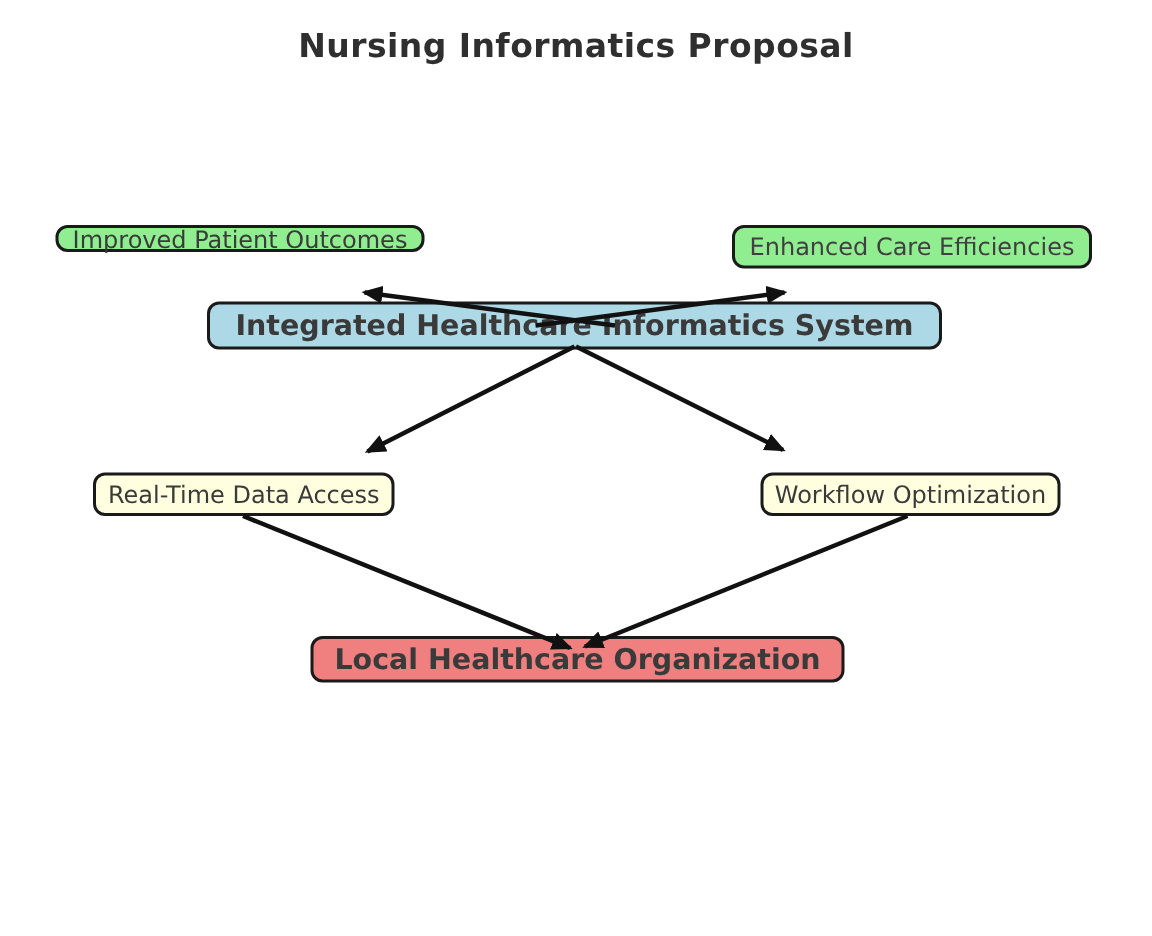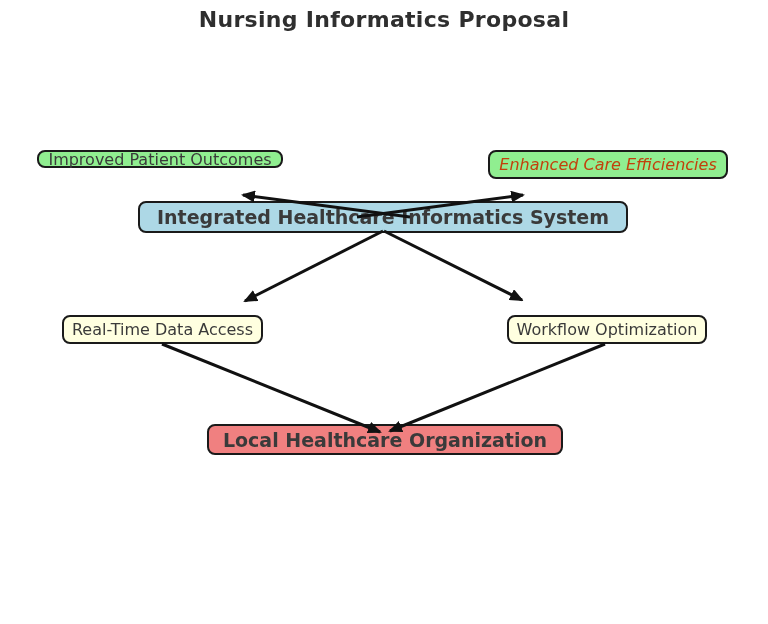--- a/index.html
+++ b/index.html
@@ -6,21 +6,21 @@
   .canvas{
     position:relative;
     width:768px;height:624px;
     background:#ffffff;
     font-family:"DejaVu Sans", sans-serif;
     overflow:hidden;
   }
   .title{
     position:absolute;
     left:0;right:0;top:7px;
-    margin:0;
+    margin:12px;
     text-align:center;
     font-size:22px;
     font-weight:700;
     color:#2f2f2f;
     letter-spacing:0.3px;
   }
   .node{
     position:absolute;
     box-sizing:border-box;
     display:flex;
@@ -51,21 +51,21 @@
 </style>
 </head>
 <body>
 
 <div class="canvas">
 
   <h1 class="title">Nursing Informatics Proposal</h1>
 
   <div class="node" id="n0" style="background: rgb(144, 238, 144); border-color: rgb(26, 26, 26); color: rgb(58, 58, 58);">Improved Patient Outcomes</div>
 
-  <div class="node" id="n1" style="background: rgb(144, 238, 144); border-color: rgb(26, 26, 26); color: #c2410c; font-style: italic;">Enhanced Care Efficiencies</div>
+  <div class="node" id="n1" style="background: rgb(144, 238, 144); border-color: rgb(26, 26, 26); color: #404040;">Enhanced Care Efficiencies</div>
 
   <div class="node bold" id="n2" style="background: rgb(173, 216, 230); border-color: rgb(26, 26, 26); color: rgb(58, 58, 58);">Integrated Healthcare Informatics System</div>
 
   <div class="node" id="n4" style="background: rgb(255, 255, 224); border-color: rgb(26, 26, 26); color: rgb(58, 58, 58);">Workflow Optimization</div>
 
   <div class="node" id="n3" style="background: rgb(255, 255, 224); border-color: rgb(26, 26, 26); color: rgb(58, 58, 58);">Real-Time Data Access</div>
 
   <div class="node bold" id="n5" style="background: rgb(240, 128, 128); border-color: rgb(26, 26, 26); color: rgb(58, 58, 58);">Local Healthcare Organization</div>
 
   <svg class="edges" viewBox="0 0 768 624" xmlns="http://www.w3.org/2000/svg">

